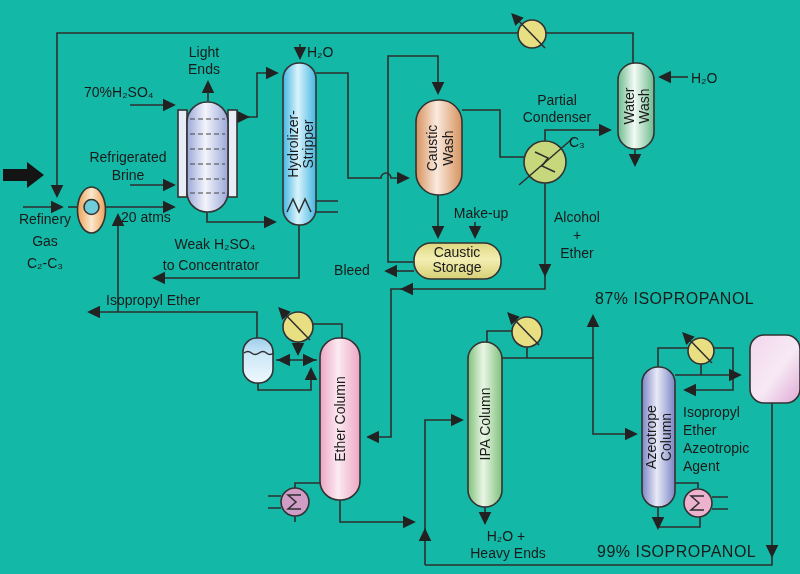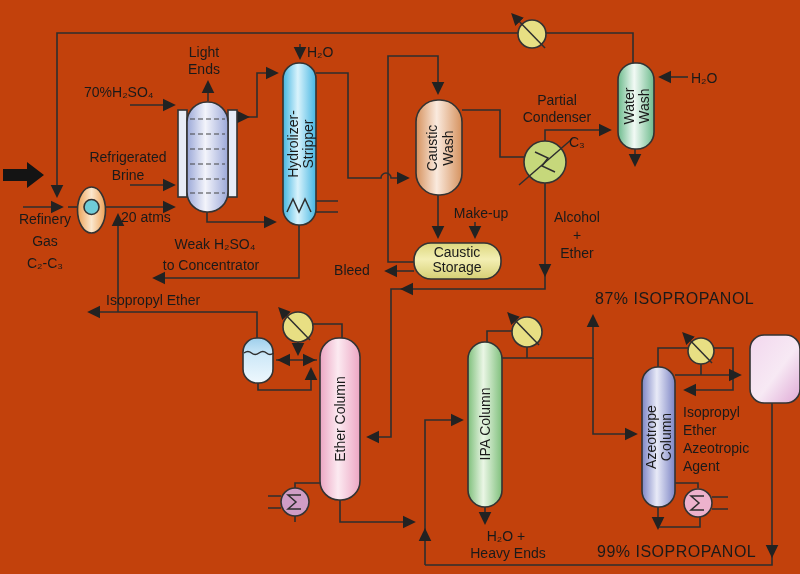--- a/index.html
+++ b/index.html
@@ -1,16 +1,16 @@
 <!DOCTYPE html>
 <html><head>
 <meta charset="utf-8">
 <style>
   html,body{margin:0;padding:0;background:#fff;}
-  .stage{width:800px;height:574px;background:#c2410c;position:relative;overflow:hidden;}
+  .stage{width:800px;height:574px;background:#14b8a6;position:relative;overflow:hidden;}
   svg{display:block;}
   text{font-family:"Liberation Sans","DejaVu Sans",sans-serif;fill:#1a1a1a;font-size:14px;}
   .big{font-size:16px;letter-spacing:0.5px;}
   .vlabel{font-size:14px;}
   .stream{fill:none;stroke:#2e2e2e;stroke-width:1.6;}
   .sym{fill:none;stroke:#2e2e2e;stroke-width:1.5;}
   .vessel{stroke:#333;stroke-width:1.6;}
   .tray{stroke:#444;stroke-width:1.2;stroke-dasharray:5,3;}
 </style>
 </head>

